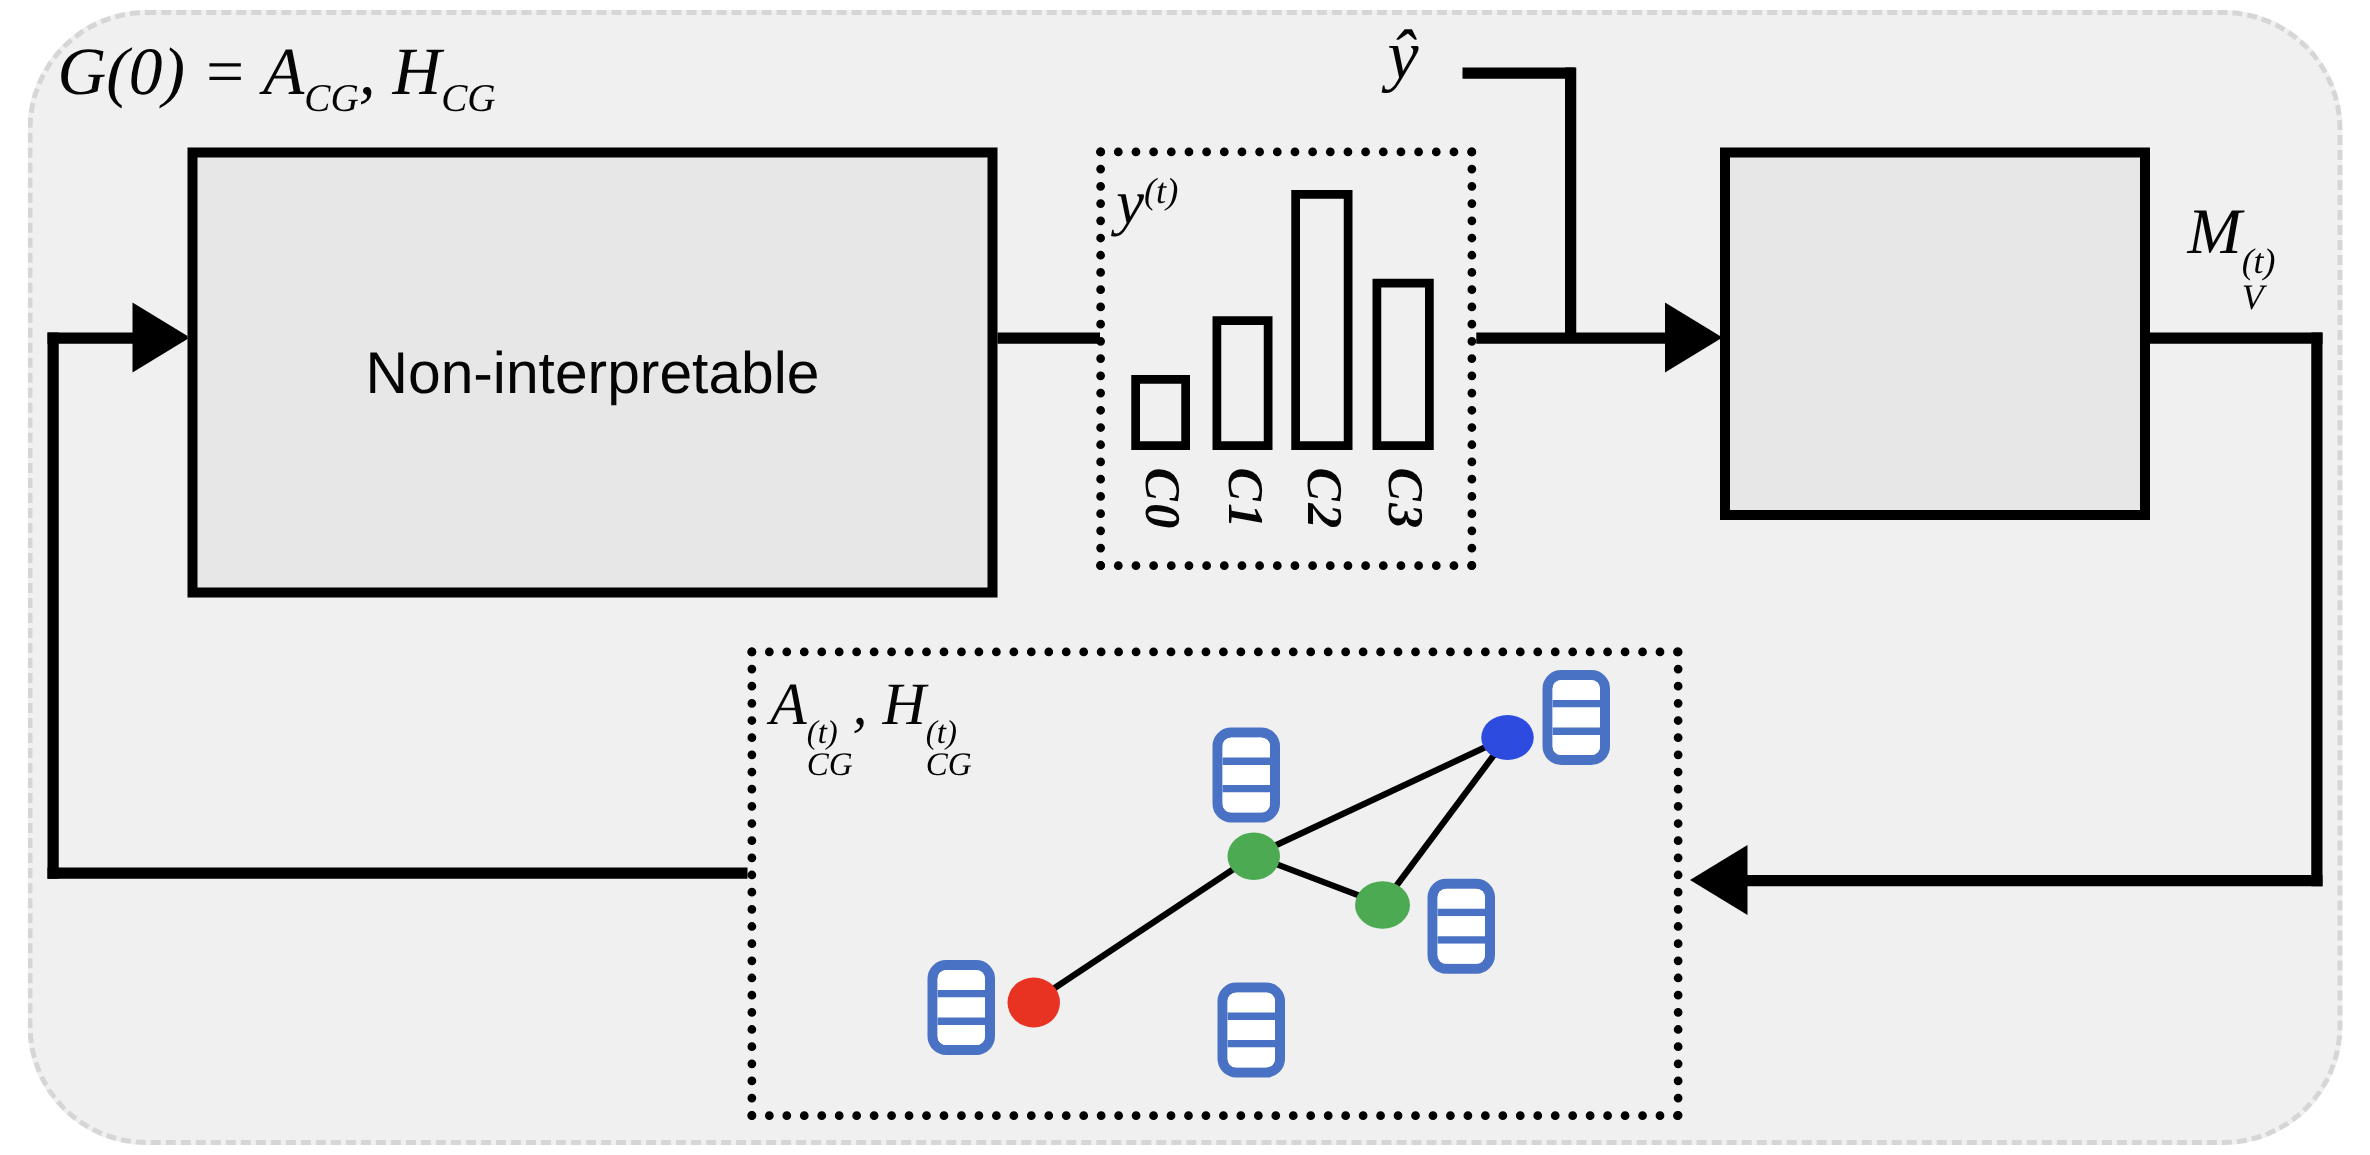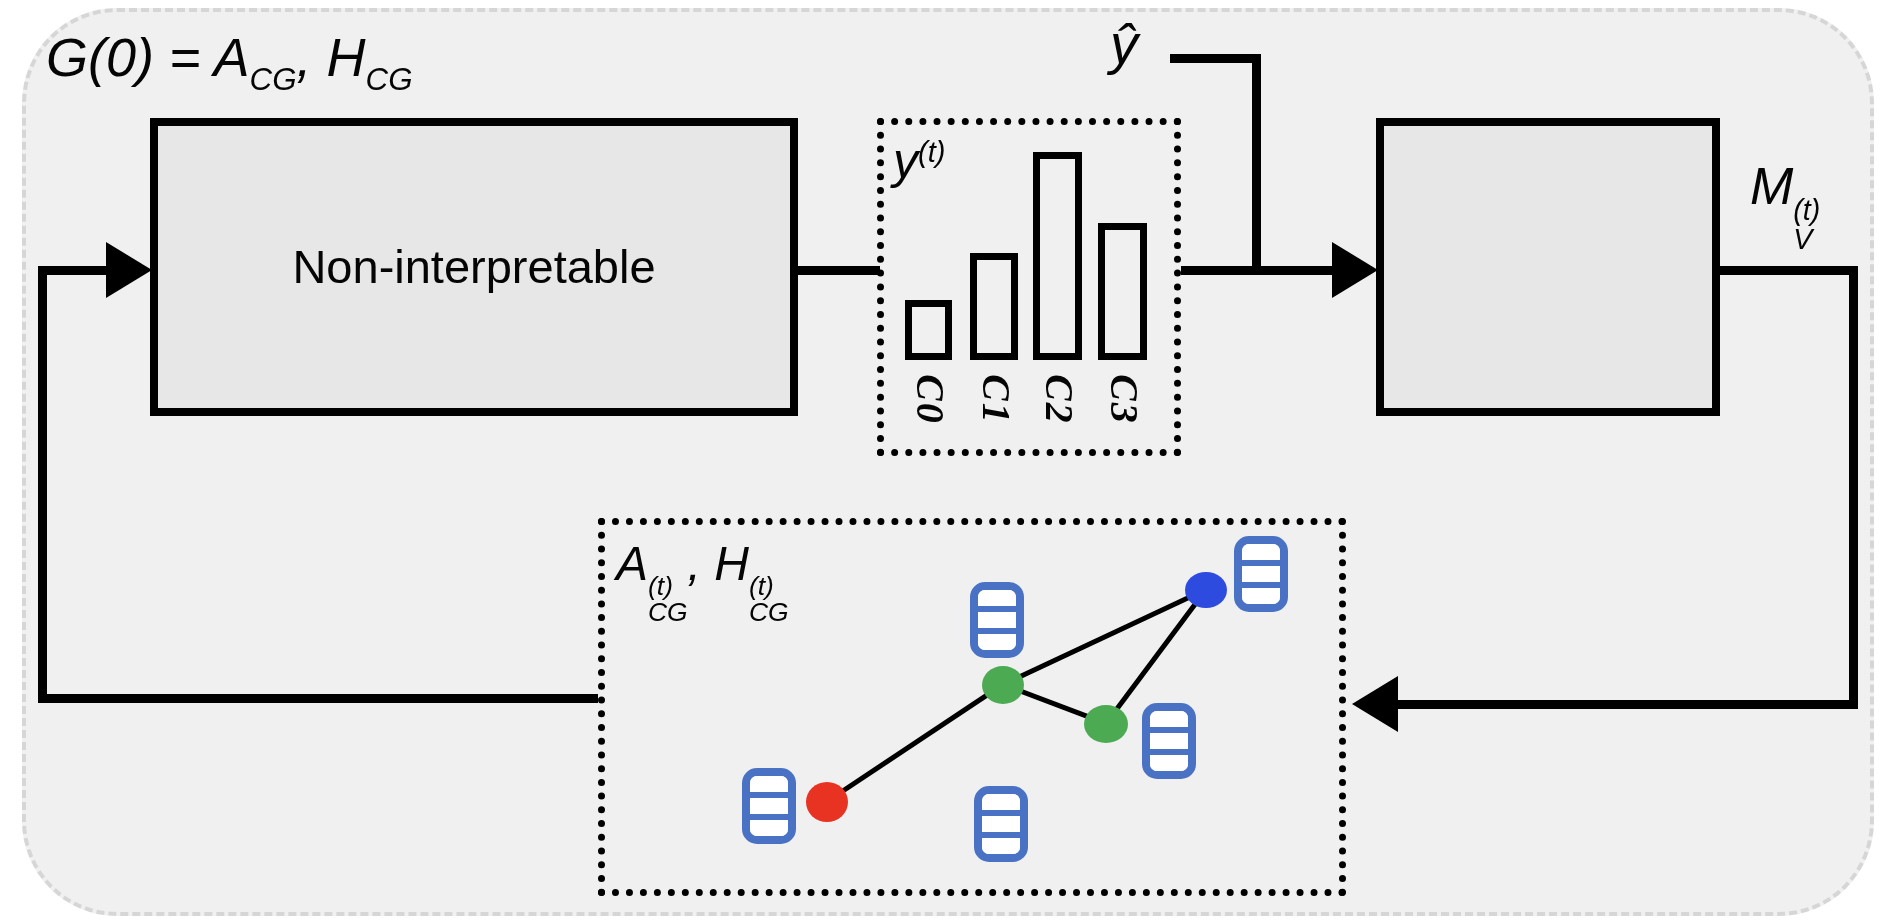--- a/index.html
+++ b/index.html
@@ -27,21 +27,21 @@
     border-top:28px solid transparent; border-bottom:28px solid transparent;
     border-left:46px solid #000;
   }
   .arrow-left {
     position:absolute; width:0; height:0; z-index:1;
     border-top:28px solid transparent; border-bottom:28px solid transparent;
     border-right:46px solid #000;
   }
   .math {
     position:absolute; z-index:2;
-    font-family:Liberation Sans, sans-serif; font-style:italic;
+    font-family:Liberation Serif, serif; font-style:italic;
     color:#050505; white-space:nowrap; line-height:1;
   }
   sub.m { font-size:0.58em; vertical-align:-0.45em; font-style:italic; }
   sup.m { font-size:0.58em; vertical-align:0.55em; font-style:italic; }
   .ss {
     display:inline-flex; flex-direction:column; align-items:flex-start;
     font-size:0.55em; line-height:1.02; vertical-align:-0.55em; text-align:left;
   }
   .bar {
     position:absolute; box-sizing:border-box; z-index:2;
@@ -64,21 +64,21 @@
 </style>
 </head>
 <body>
 
 <div id="stage">
 
   <div class="frame" style="left:22px; top:8px; width:1852px; height:908px;"></div>
 
   <span class="math" style="left:46px; top:30px; font-size:54px;"><span>G(0) = A</span><sub class="m">CG</sub><span>, H</span><sub class="m">CG</sub></span>
 
-  <div class="box" style="left:150px; top:118px; width:648px; height:298px;">
+  <div class="box" style="left:150px; top:118px; width:648px; height:360px;">
     <div>Non-interpretable</div>
   </div>
 
   <div class="line" style="left:794px; top:266px; width:86px; height:9px;"></div>
 
   <div class="dotted" style="left:877px; top:118px; width:304px; height:338px;"></div>
 
   <span class="math" style="left:893px; top:136px; font-size:50px;"><span>y</span><sup class="m">(t)</sup></span>
 
   <div class="bar" style="left: 905px; width: 47px; height: 60px;"></div>

